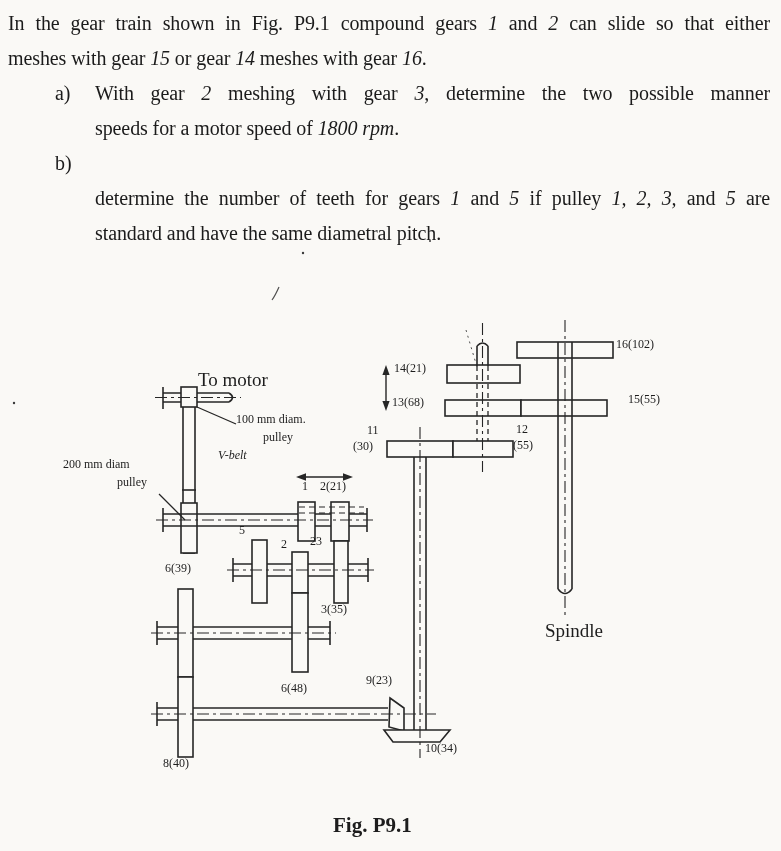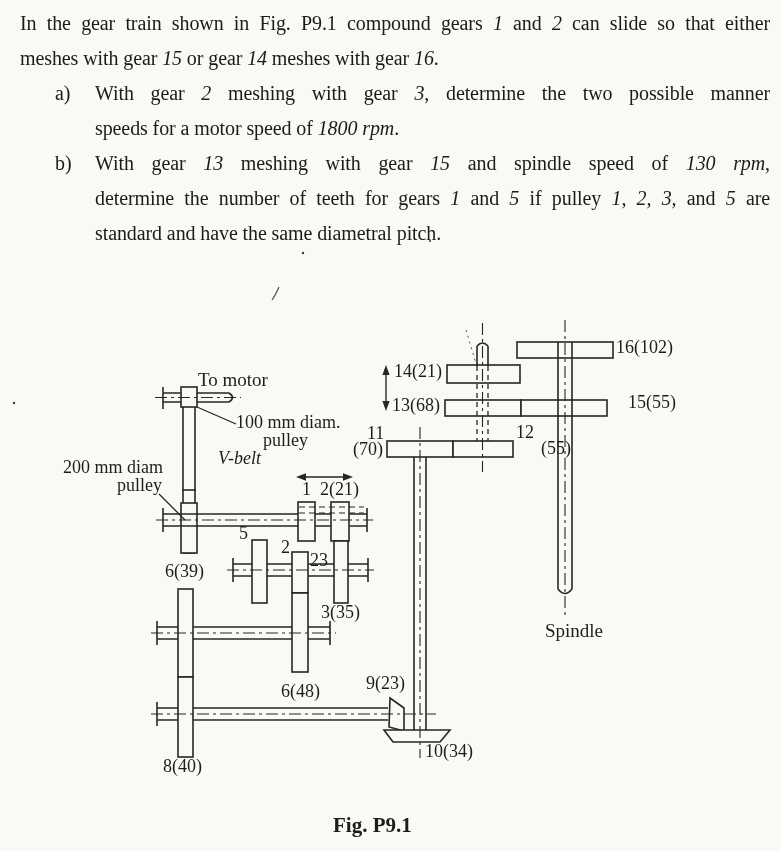--- a/index.html
+++ b/index.html
@@ -11,30 +11,30 @@
     overflow:hidden;
     font-family:"Liberation Serif", serif;
     color:#1b1b1b;
   }
   
   .prob{
     position:absolute;left:8px;top:6px;width:762px;
     font-size:20px;line-height:35px;letter-spacing:-0.1px;
   }
   .pline{position:relative;height:35px;overflow:visible;}
-  .ptext{display:block;text-align:left;margin-left:12px;}
+  .ptext{display:block;text-align:left;}
   .j .ptext{text-align:justify;text-align-last:justify;}
   .indent .ptext{margin-left:87px;}
   .marker{position:absolute;left:47px;top:0;}
   .it{font-style:italic;}
   
   .figsvg{position:absolute;left:0;top:0;width:781px;height:851px;}
   .flbl{
     position:absolute;white-space:nowrap;
-    font-size:18px;color:#1d1d1d;line-height:1.05;
+    font-size:12px;color:#1d1d1d;line-height:1.05;
   }
   .flbl.big{font-size:19px;}
   .caption{font-weight:bold;font-size:21px;}
 </style>
 </head>
 <body>
 
 <div class="page">
 
   <div class="prob">
@@ -46,21 +46,20 @@
       </div>
     <div class="pline indent j">
         <span class="marker">a)</span>
         <span class="ptext"><span>With gear </span><span class="it">2</span><span> meshing with gear </span><span class="it">3</span><span>, determine the two possible manner</span></span>
       </div>
     <div class="pline indent">
         <span class="ptext"><span>speeds for a motor speed of </span><span class="it">1800 rpm</span><span>.</span></span>
       </div>
     <div class="pline indent j">
         <span class="marker">b)</span>
-        <span class="ptext"><span>With gear </span><span class="it">13</span><span> meshing with gear </span><span class="it">15</span><span> and spindle speed of </span><span class="it">130 rpm</span><span>,</span></span>
       </div>
     <div class="pline indent j">
         <span class="ptext"><span>determine the number of teeth for gears </span><span class="it">1</span><span> and </span><span class="it">5</span><span> if pulley </span><span class="it">1, 2, 3,</span><span> and </span><span class="it">5</span><span> are</span></span>
       </div>
     <div class="pline indent">
         <span class="ptext"><span>standard and have the same diametral pitch.</span></span>
       </div>
   </div>
 
   <svg class="figsvg" viewBox="0 0 781 851">
@@ -178,31 +177,31 @@
   <div class="flbl big" style="left:198px;top:370px;">To motor</div>
   <div class="flbl" style="left:236px;top:413px;">100 mm diam.</div>
   <div class="flbl" style="left:263px;top:431px;">pulley</div>
   <div class="flbl" style="left:218px;top:449px;font-style:italic;">V-belt</div>
   <div class="flbl" style="left:63px;top:458px;">200 mm diam</div>
   <div class="flbl" style="left:117px;top:476px;">pulley</div>
   <div class="flbl" style="left:302px;top:480px;">1</div>
   <div class="flbl" style="left:320px;top:480px;">2(21)</div>
   <div class="flbl" style="left:239px;top:524px;">5</div>
   <div class="flbl" style="left:281px;top:538px;">2</div>
-  <div class="flbl" style="left:310px;top:535px;margin-top:16px;">23</div>
+  <div class="flbl" style="left:310px;top:535px;">23</div>
   <div class="flbl" style="left:321px;top:603px;">3(35)</div>
   <div class="flbl" style="left:165px;top:562px;">6(39)</div>
   <div class="flbl" style="left:281px;top:674px;margin-top:8px;">6(48)</div>
   <div class="flbl" style="left:163px;top:757px;">8(40)</div>
   <div class="flbl" style="left:366px;top:674px;">9(23)</div>
   <div class="flbl" style="left:425px;top:742px;">10(34)</div>
   <div class="flbl" style="left:367px;top:424px;">11</div>
-  <div class="flbl" style="left:353px;top:440px;">(70)</div>
+  <div class="flbl" style="left:353px;top:440px;">(30)</div>
   <div class="flbl" style="left:516px;top:423px;">12</div>
-  <div class="flbl" style="left:513px;top:439px;padding-left:28px;">(55)</div>
+  <div class="flbl" style="left:513px;top:439px;">(55)</div>
   <div class="flbl" style="left:392px;top:396px;">13(68)</div>
   <div class="flbl" style="left:394px;top:362px;">14(21)</div>
   <div class="flbl" style="left:628px;top:393px;">15(55)</div>
   <div class="flbl" style="left:616px;top:338px;">16(102)</div>
   <div class="flbl big" style="left:545px;top:621px;">Spindle</div>
   <div class="flbl caption" style="left:333px;top:814px;">Fig. P9.1</div>
 
 </div>
 
 </body></html>

